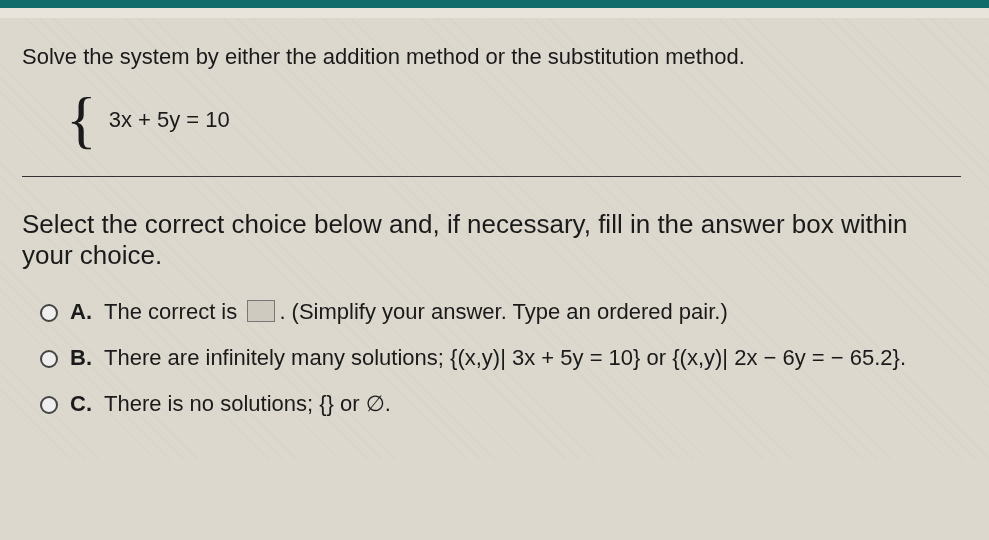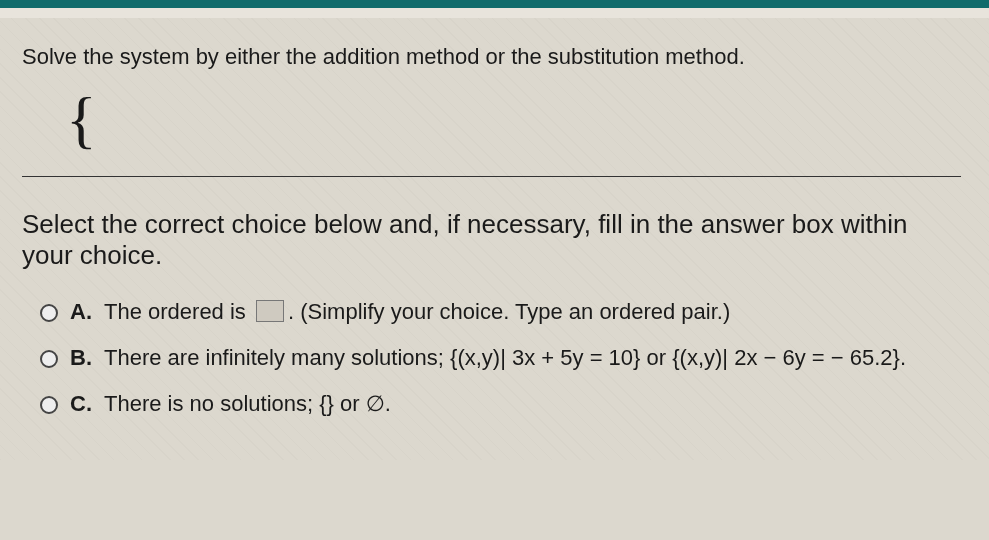--- a/index.html
+++ b/index.html
@@ -85,33 +85,34 @@
 <div class="top-shade"></div>
 
 <div class="paper">
   <div class="question-area">
 
     <div class="prompt">Solve the system by either the addition method or the substitution method.</div>
 
     <div class="eq-wrap">
       <div class="brace">{</div>
       <div class="eq-lines">
+        <div>3x + 5y = 10</div>
       </div>
     </div>
 
     <hr class="hr">
 
     <div class="select-line">Select the correct choice below and, if necessary, fill in the answer box within your choice.</div>
 
     <div class="choice-row">
       <span class="radio"></span>
       <span class="letter">A.</span>
       <span class="choice-text">
-        <span>The ordered is</span>
-        <span class="blank" value=""></span><span>. (Simplify your choice. Type an ordered pair.)</span>
+        <span>The correct is</span>
+        <span class="blank" value=""></span><span>. (Simplify your answer. Type an ordered pair.)</span>
       </span>
     </div>
 
     <div class="choice-row">
       <span class="radio"></span>
       <span class="letter">B.</span>
       <span class="choice-text">There are infinitely many solutions; {(x,y)| 3x + 5y = 10} or {(x,y)| 2x − 6y = − 65.2}.</span>
     </div>
 
     <div class="choice-row">

